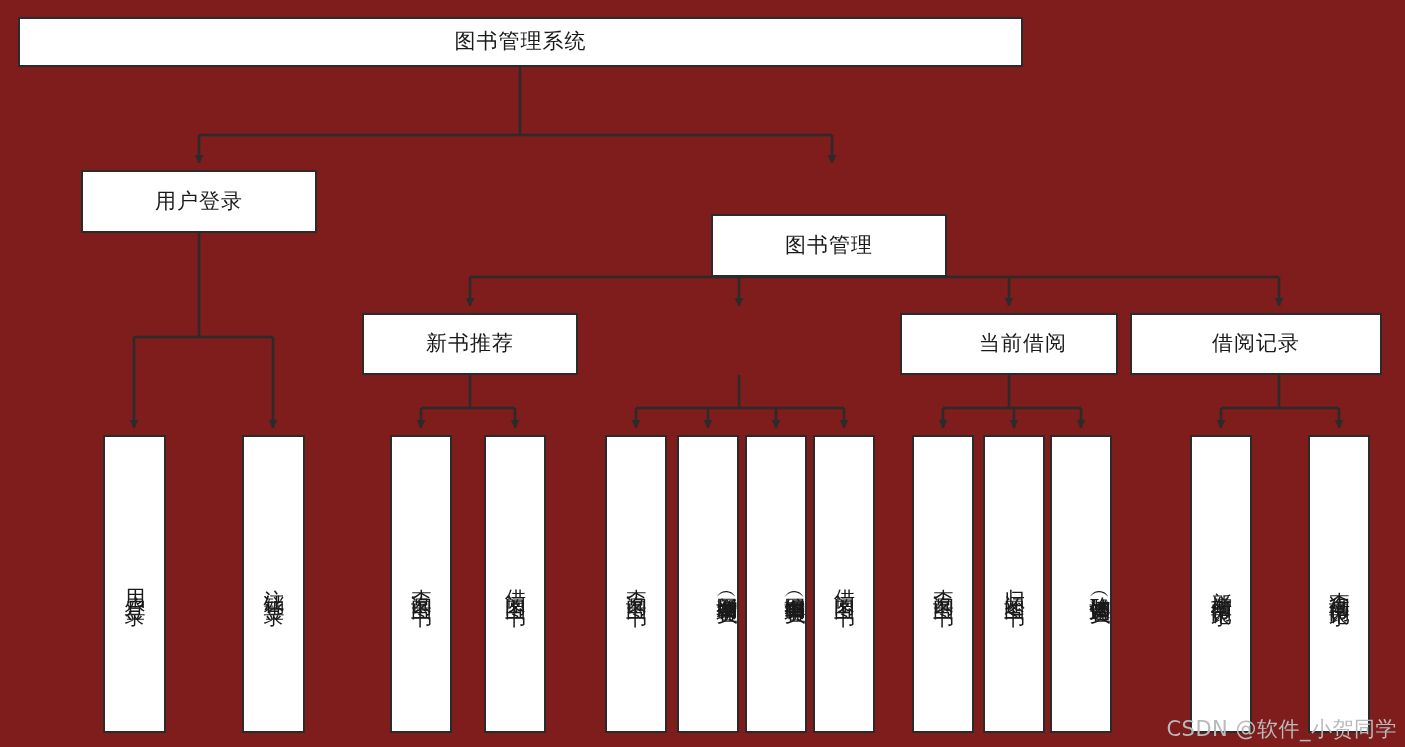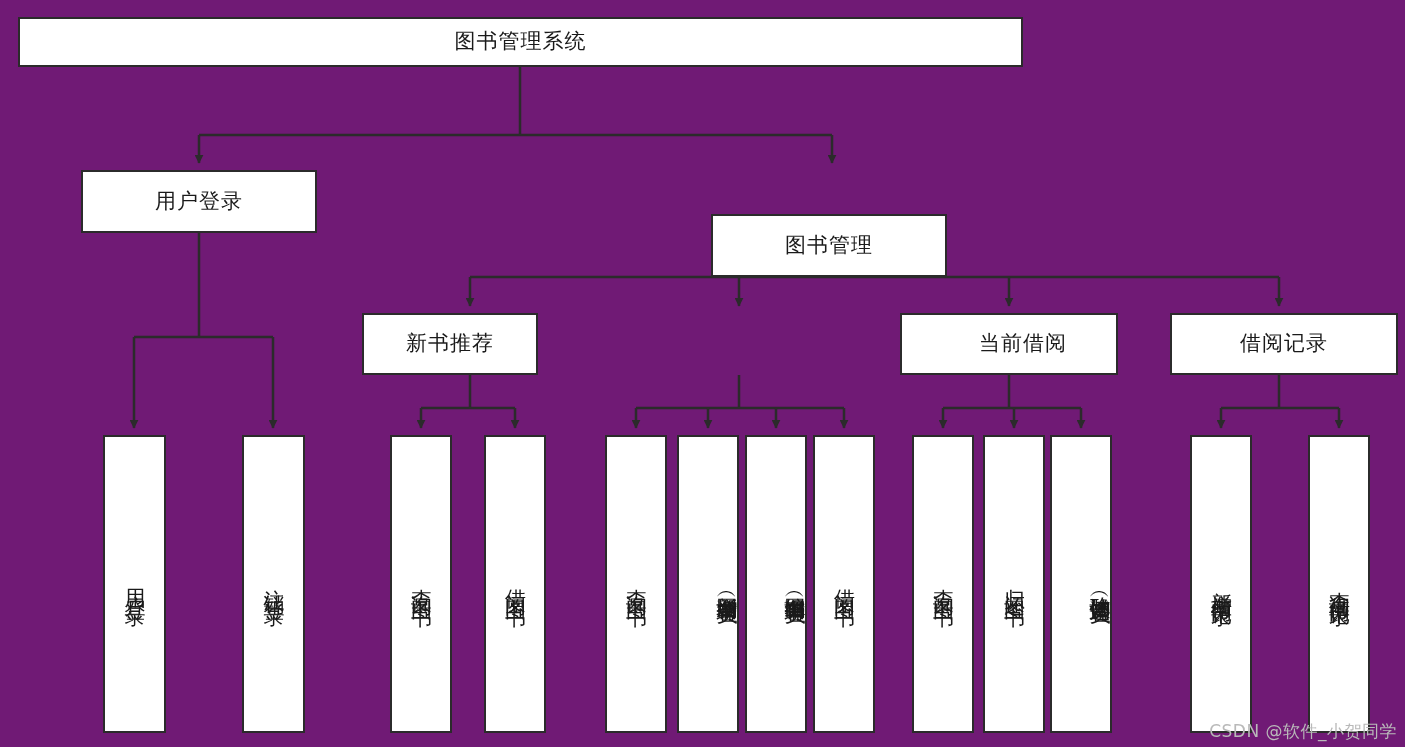--- a/index.html
+++ b/index.html
@@ -10,21 +10,21 @@
   body {
     width: 1405px;
     height: 747px;
     font-family: "DejaVu Sans", "Liberation Sans", sans-serif;
     overflow: hidden;
   }
   #diagram-root {
     position: relative;
     width: 1405px;
     height: 747px;
-    background: #701a75;
+    background: #7f1d1d;
   }
   svg.layer {
     position: absolute;
     top: 0;
     left: 0;
     width: 1405px;
     height: 747px;
   }
   .node-box {
     position: absolute;
@@ -52,21 +52,21 @@
   }
   .node-box.vertical .vtext {
     writing-mode: vertical-rl;
     text-orientation: upright;
     white-space: nowrap;
   }
   .watermark {
     position: absolute;
     right: 8px;
     bottom: 4px;
-    font-size: 17px;
+    font-size: 21px;
     color: #b9b9b9;
     letter-spacing: 0.5px;
     user-select: none;
     white-space: nowrap;
   }
 </style>
 </head>
 <body>
 
 <div id="diagram-root">
@@ -136,27 +136,27 @@
     <span>图书管理系统</span>
   </div>
 
   <div class="node-box horizontal" style="left:81px; top:170px; width:236px; height:63px;">
     <span>用户登录</span>
   </div>
   <div class="node-box horizontal" style="left:711px; top:170px; width:236px; height:63px;margin-top:44px;">
     <span>图书管理</span>
   </div>
 
-  <div class="node-box horizontal" style="left:362px; top:313px; width:176px; height:62px;">
+  <div class="node-box horizontal" style="left:362px; top:313px; width:216px; height:62px;">
     <span>新书推荐</span>
   </div>
   <div class="node-box horizontal" style="left:900px; top:313px; width:218px; height:62px;padding-left:28px;">
     <span>当前借阅</span>
   </div>
-  <div class="node-box horizontal" style="left:1170px; top:313px; width:228px; height:62px;">
+  <div class="node-box horizontal" style="left:1130px; top:313px; width:252px; height:62px;">
     <span>借阅记录</span>
   </div>
 
   <div class="node-box vertical" style="left:103px; top:435px; width:63px; height:298px;">
     <span class="vtext">用户登录</span>
   </div>
   <div class="node-box vertical" style="left:242px; top:435px; width:63px; height:298px;">
     <span class="vtext">注销登录</span>
   </div>
   <div class="node-box vertical" style="left:390px; top:435px; width:62px; height:298px;">

